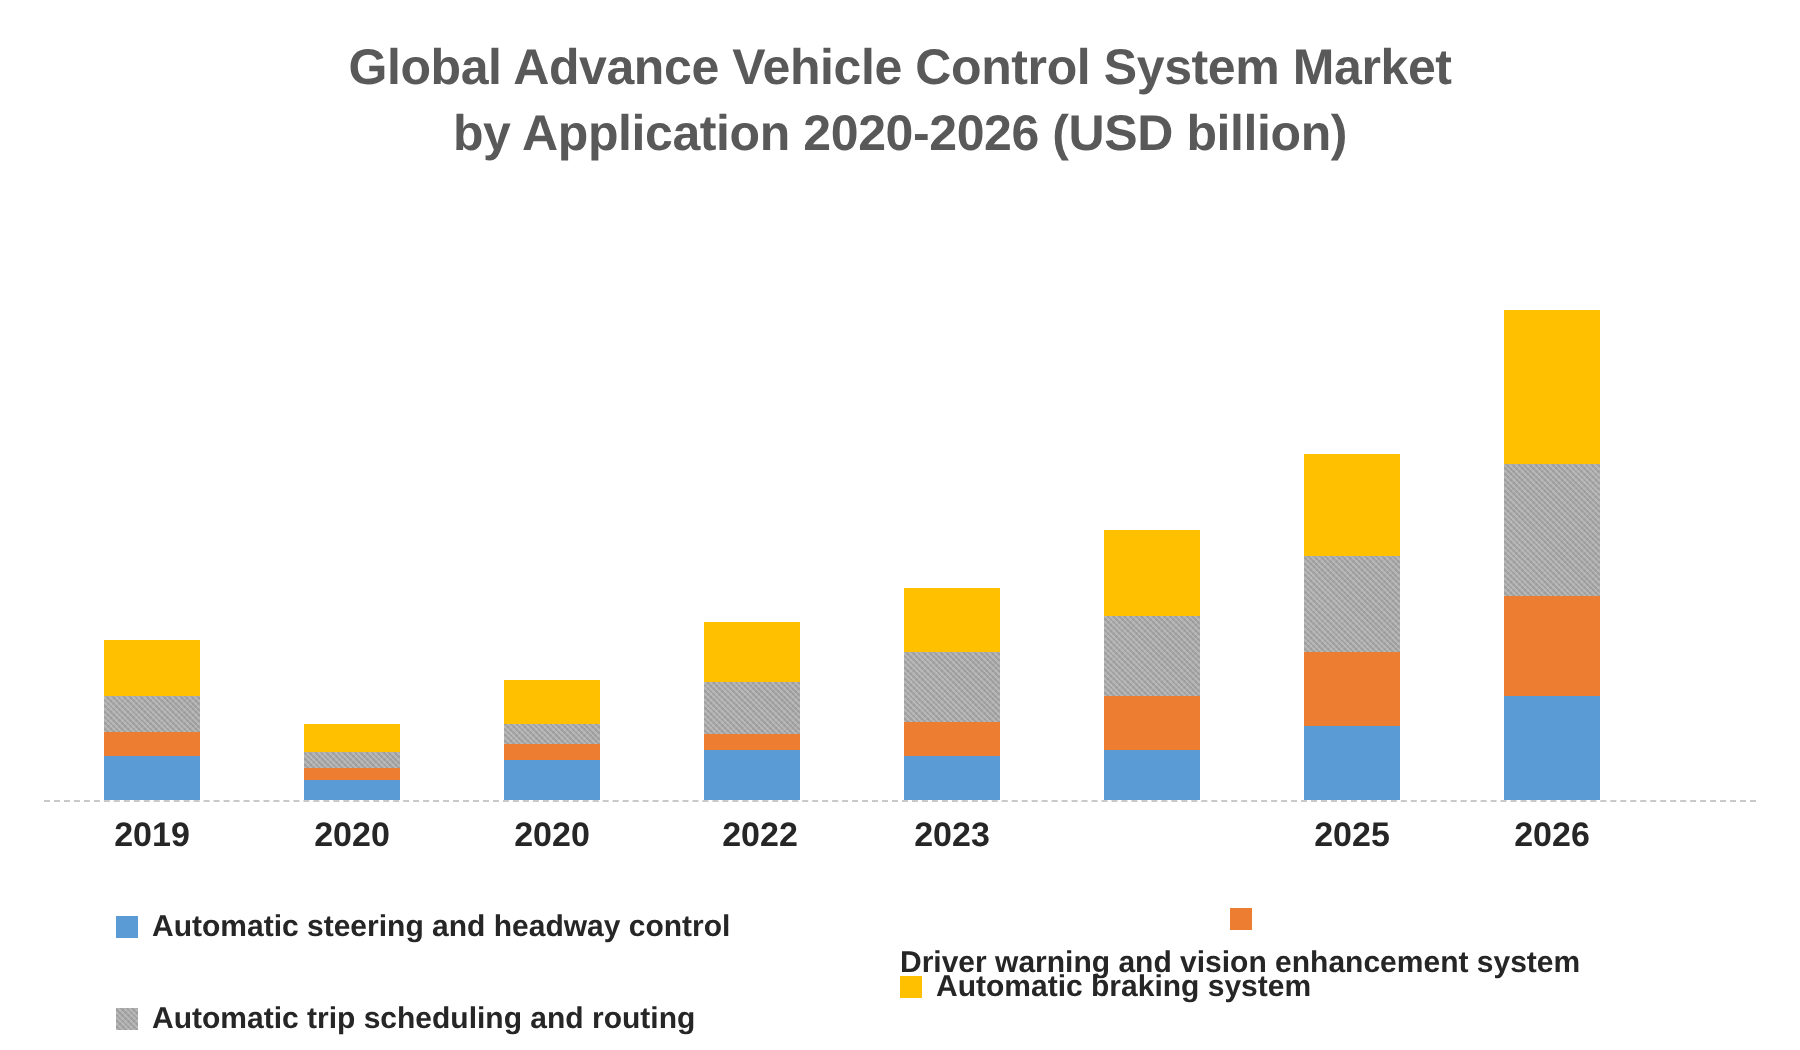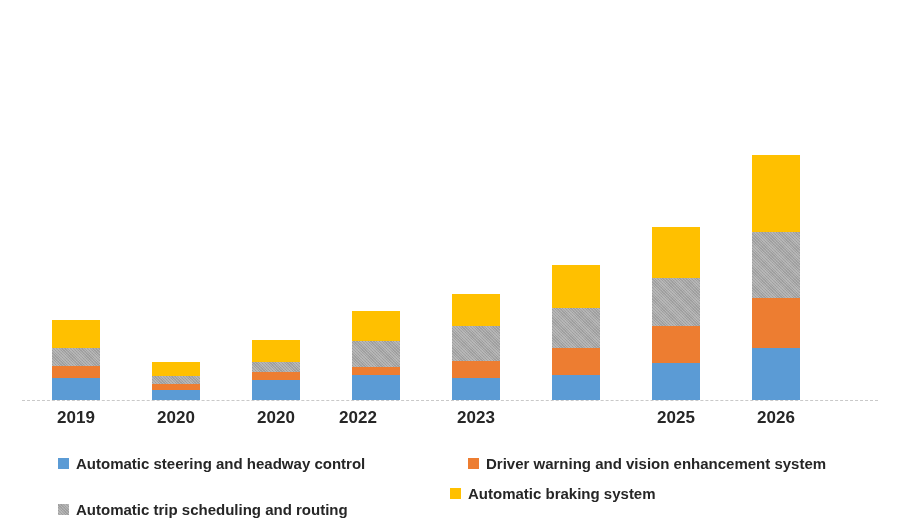--- a/index.html
+++ b/index.html
@@ -122,29 +122,33 @@
     flex: 0 0 11px;
     display: block;
   }
   .legend-label {
     font-size: 15px;
     font-weight: bold;
     color: #262626;
     line-height: 19px;
   }
   .lg-0 { left: 58px;  top: 6px;  }
-  .lg-1 { left: 468px; top: 6px;  }
+  .lg-1 { left: 450px; top: 6px; flex-direction: column;  }
   .lg-2 { left: 58px;  top: 36px; margin-top: 16px; }
   .lg-3 { left: 450px; top: 36px; }
 </style>
 </head>
 <body>
 
 <div id="chart-root">
 
+  <div class="chart-title">
+    <span class="title-line">Global Advance Vehicle Control System Market</span>
+    <span class="title-line">by Application 2020-2026 (USD billion)</span>
+  </div>
 
   <div class="plot-area">
     <div class="bars-layer" id="bars-layer">
         <div class="bar-group" style="left: 52px; width: 48px;">
           <div class="seg seg-yellow" style="height: 27.9px;"></div>
           <div class="seg seg-gray" style="height: 18px;"></div>
           <div class="seg seg-orange" style="height: 12px;"></div>
           <div class="seg seg-blue" style="height: 21.9px;"></div>
         </div>
         <div class="bar-group" style="left: 152px; width: 48px;">
@@ -191,21 +195,21 @@
         </div>
       </div>
   </div>
 
   <div class="axis-line"></div>
 
   <div class="x-labels" id="x-labels">
       <div class="x-label" style="left: 31px;">2019</div>
       <div class="x-label" style="left: 131px;">2020</div>
       <div class="x-label" style="left: 231px;">2020</div>
-      <div class="x-label" style="left: 313px;">2022</div>
+      <div class="x-label" style="left: 335px;">2022</div>
       <div class="x-label" style="left: 431px;">2023</div>
       <div class="x-label" style="left: 631px;">2025</div>
       <div class="x-label" style="left: 731px;">2026</div>
     </div>
 
   <div class="legend" id="legend">
       <div class="legend-item lg-0">
         <span class="legend-swatch seg-blue"></span>
         <span class="legend-label">Automatic steering and headway control</span>
       </div>

